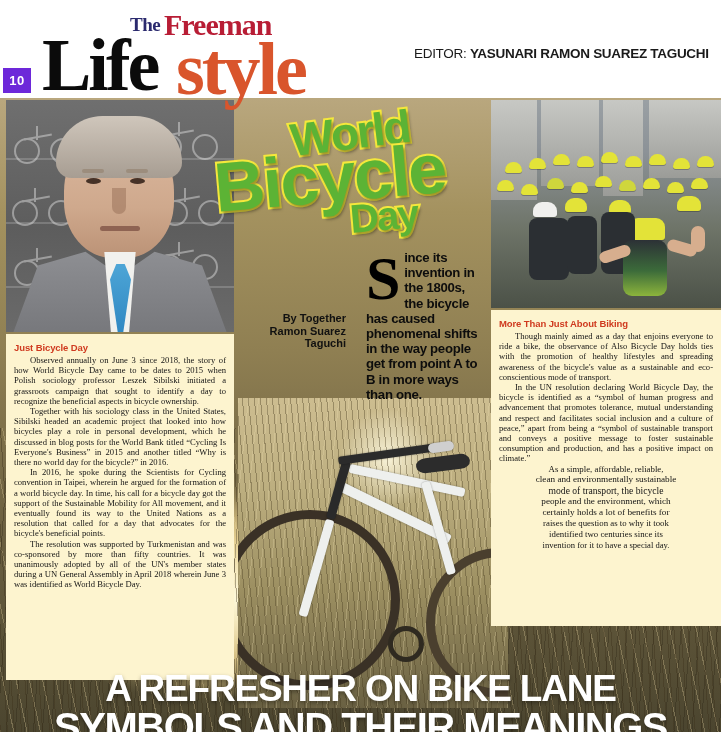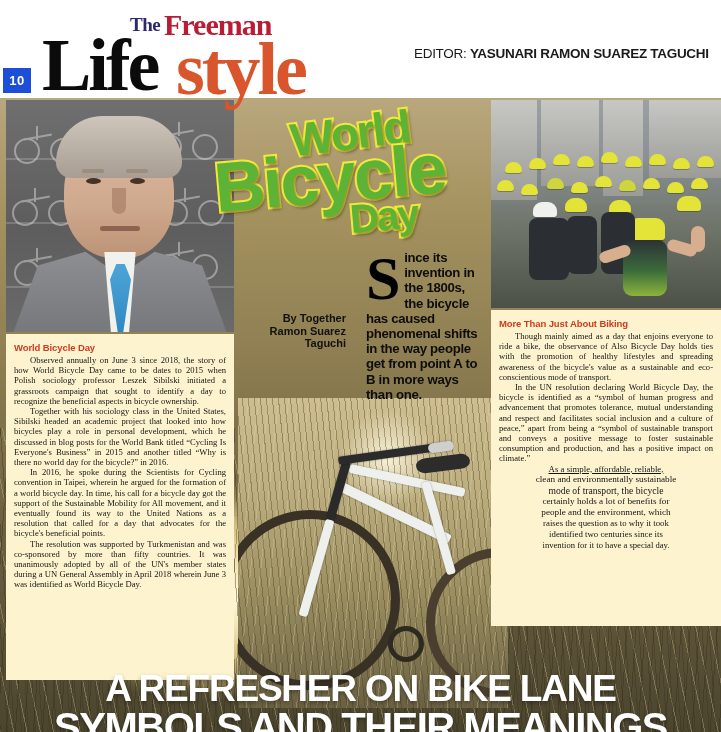--- a/index.html
+++ b/index.html
@@ -7,21 +7,21 @@
   body {
     width:721px; height:732px; position:relative; overflow:hidden;
     font-family:"Liberation Serif", serif;
   }
 
   
   .masthead { position:absolute; left:0; top:0; width:721px; height:98px; background:#fff; z-index:40; }
 
   .pagenum {
     position:absolute; left:3px; top:68px; width:28px; height:25px;
-    background:#1d4ed8; color:#fff; font-family:"Liberation Sans",sans-serif;
+    background:#6d28d9; color:#fff; font-family:"Liberation Sans",sans-serif;
     font-size:13px; font-weight:bold; display:flex; align-items:center; justify-content:center;
     letter-spacing:.5px;
   }
 
   .logo-wrap { position:absolute; left:36px; top:6px; width:330px; height:90px; }
   .logo-the {
     position:absolute; left:94px; top:8px;
     font-family:"Liberation Serif",serif; font-weight:bold; font-style:normal;
     font-size:19px; color:#2b2a6e; letter-spacing:-.5px;
   }
@@ -200,21 +200,21 @@
   }
   .lead{
     font-family:"Liberation Sans",sans-serif; font-weight:bold; font-size:13.2px;
     line-height:15.2px; color:#0d0d0d; letter-spacing:-.3px;
   }
 
   
   .shaped p{ font-family:"Liberation Serif",serif; font-size:8.6px; line-height:10.2px; color:#141414; text-align:justify; text-indent:16px;}
   .taper{ font-family:"Liberation Serif",serif; color:#141414; text-align:center; }
   .taper div{ white-space:nowrap; }
-  .t1{ font-size:8.8px; line-height:10.4px;text-decoration:underline; }
+  .t1{ font-size:8.8px; line-height:10.4px; }
   .t2{ font-size:9.2px; line-height:11px; }
   .t3{ font-size:9.6px; line-height:11.4px; }
   .t4{ font-size:9.2px; line-height:11px; }
   .t5{ font-size:8.8px; line-height:10.6px; }
   .t6{ font-size:8.6px; line-height:10.4px; }
 
   
   .wbd{ position:absolute; left:222px; top:2px; width:300px; height:140px; z-index:30; pointer-events:none; }
   .wbd span{
     position:absolute; font-family:"Liberation Sans",sans-serif; font-weight:bold;
@@ -366,21 +366,21 @@
     <div class="rider-body" style="left:38px; top:118px; width:40px; height:62px;"></div>
     <div class="rider-body" style="left:76px; top:116px; width:30px; height:58px;"></div>
     <div class="rider-body" style="left:110px;top:112px; width:34px; height:62px;"></div>
     <div class="jersey" style="left:132px;top:140px;"></div>
     <div class="arm" style="left:108px;top:148px;width:32px;height:12px;transform:rotate(-18deg);"></div>
     <div class="arm" style="left:176px;top:142px;width:30px;height:12px;transform:rotate(16deg);"></div>
     <div class="arm" style="left:200px;top:126px;width:14px;height:26px;"></div>
   </div>
 
   <div class="panel col-left">
-    <div class="kicker">World Bicycle Day</div>
+    <div class="kicker">Just Bicycle Day</div>
     <p class="body-text">Observed annually on June 3 since 2018, the story of how World Bicycle Day came to be dates to 2015 when Polish sociology professor Leszek Sibilski initiated a grassroots campaign that sought to identify a day to recognize the beneficial aspects in bicycle ownership.</p>
     <p class="body-text">Together with his sociology class in the United States, Sibilski headed an academic project that looked into how bicycles play a role in personal development, which he discussed in blog posts for the World Bank titled “Cycling Is Everyone's Business” in 2015 and another titled “Why is there no world day for the bicycle?” in 2016.</p>
     <p class="body-text">In 2016, he spoke during the Scientists for Cycling convention in Taipei, wherein he argued for the formation of a world bicycle day. In time, his call for a bicycle day got the support of the Sustainable Mobility for All movement, and it eventually found its way to the United Nations as a resolution that called for a day that advocates for the bicycle's beneficial points.</p>
     <p class="body-text">The resolution was supported by Turkmenistan and was co-sponsored by more than fifty countries. It was unanimously adopted by all of the UN's member states during a UN General Assembly in April 2018 wherein June 3 was identified as World Bicycle Day.</p>
   </div>
 
   <div class="byline">
     <div>By Together</div>
     <div>Ramon Suarez</div>
     <div>Taguchi</div>
@@ -399,22 +399,22 @@
   </div>
 
   <div class="panel col-right shaped">
     <div class="kicker">More Than Just About Biking</div>
     <p>Though mainly aimed as a day that enjoins everyone to ride a bike, the observance of Also Bicycle Day holds ties with the promotion of healthy lifestyles and spreading awareness of the bicycle's value as a sustainable and eco-conscientious mode of transport.</p>
     <p>In the UN resolution declaring World Bicycle Day, the bicycle is identified as a “symbol of human progress and advancement that promotes tolerance, mutual understanding and respect and facilitates social inclusion and a culture of peace,” apart from being a “symbol of sustainable transport and conveys a positive message to foster sustainable consumption and production, and has a positive impact on climate.”</p>
     <div class="taper">
       <div class="t1">As a simple, affordable, reliable,</div>
       <div class="t2">clean and environmentally sustainable</div>
       <div class="t3">mode of transport, the bicycle</div>
+      <div class="t4">people and the environment, which</div>
       <div class="t4">certainly holds a lot of benefits for</div>
-      <div class="t4">people and the environment, which</div>
       <div class="t5">raises the question as to why it took</div>
       <div class="t5">identified two centuries since its</div>
       <div class="t6">invention for it to have a special day.</div>
     </div>
   </div>
 
   <div class="wbd">
     <span class="w-world">World</span>
     <span class="w-bicycle">Bicycle</span>
     <span class="w-day">Day</span>

